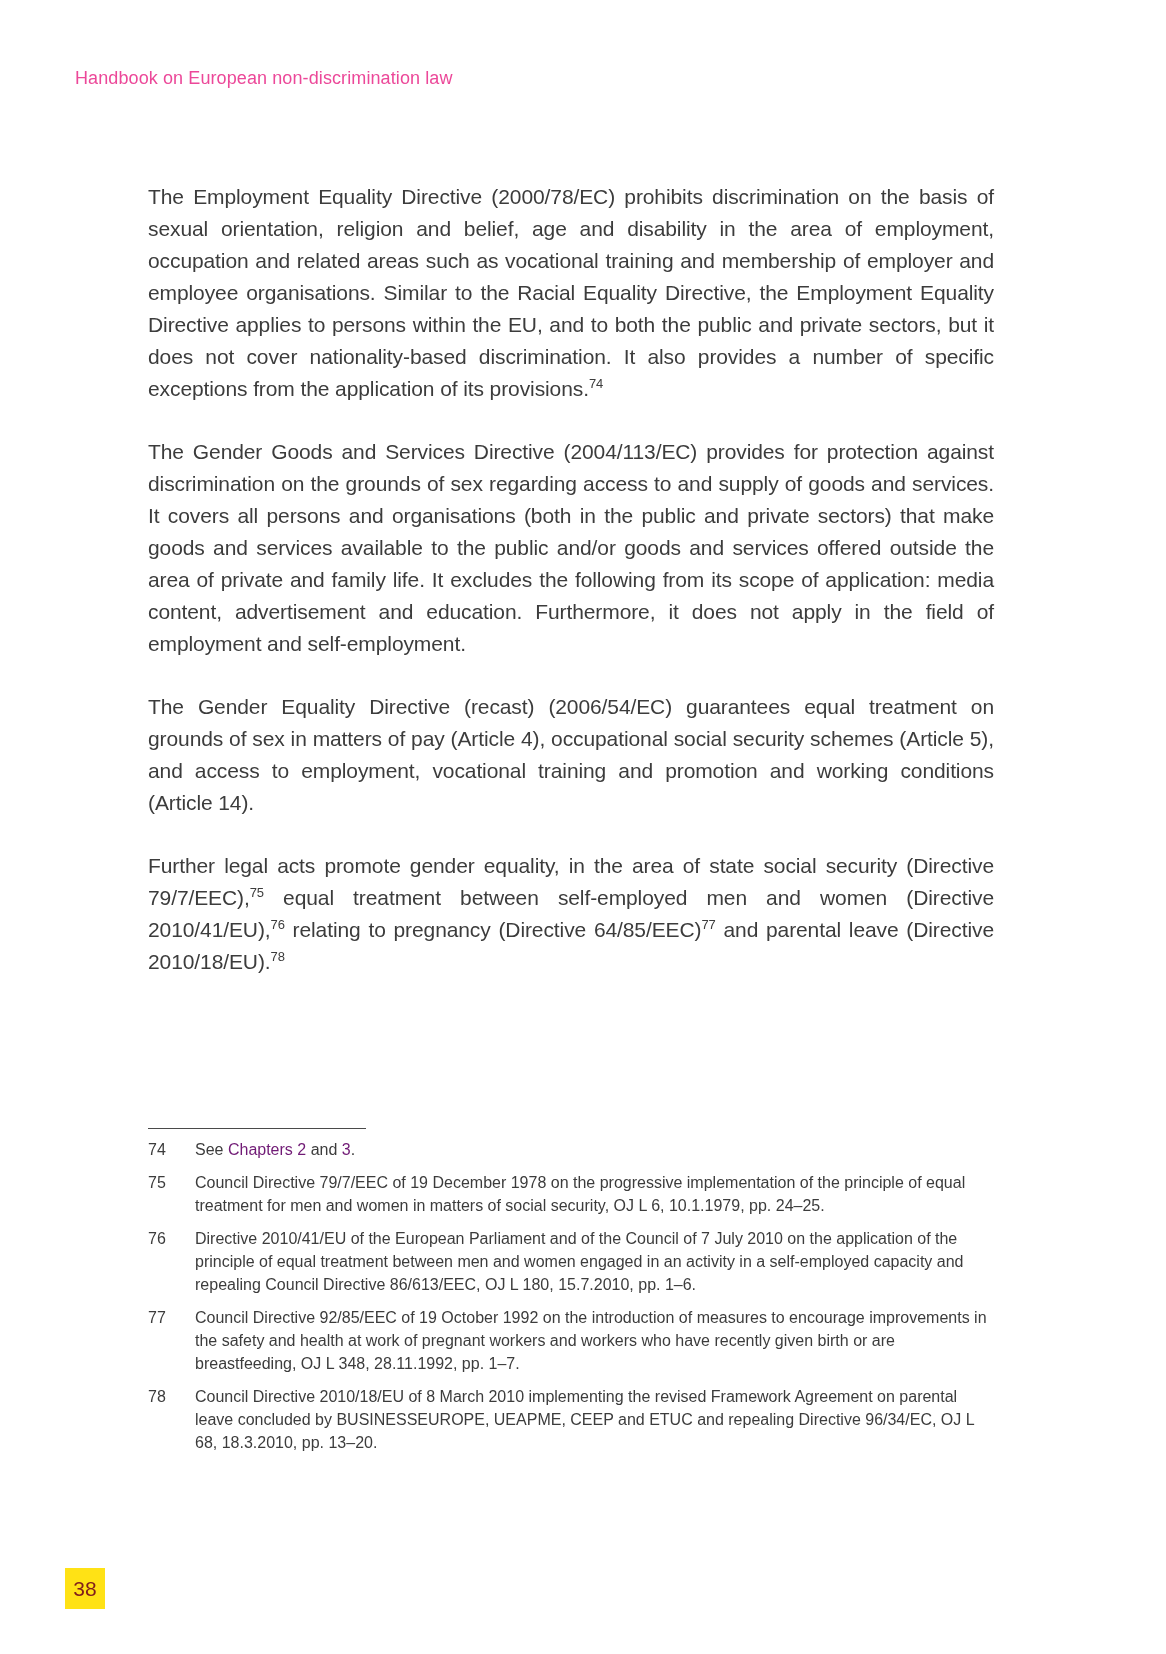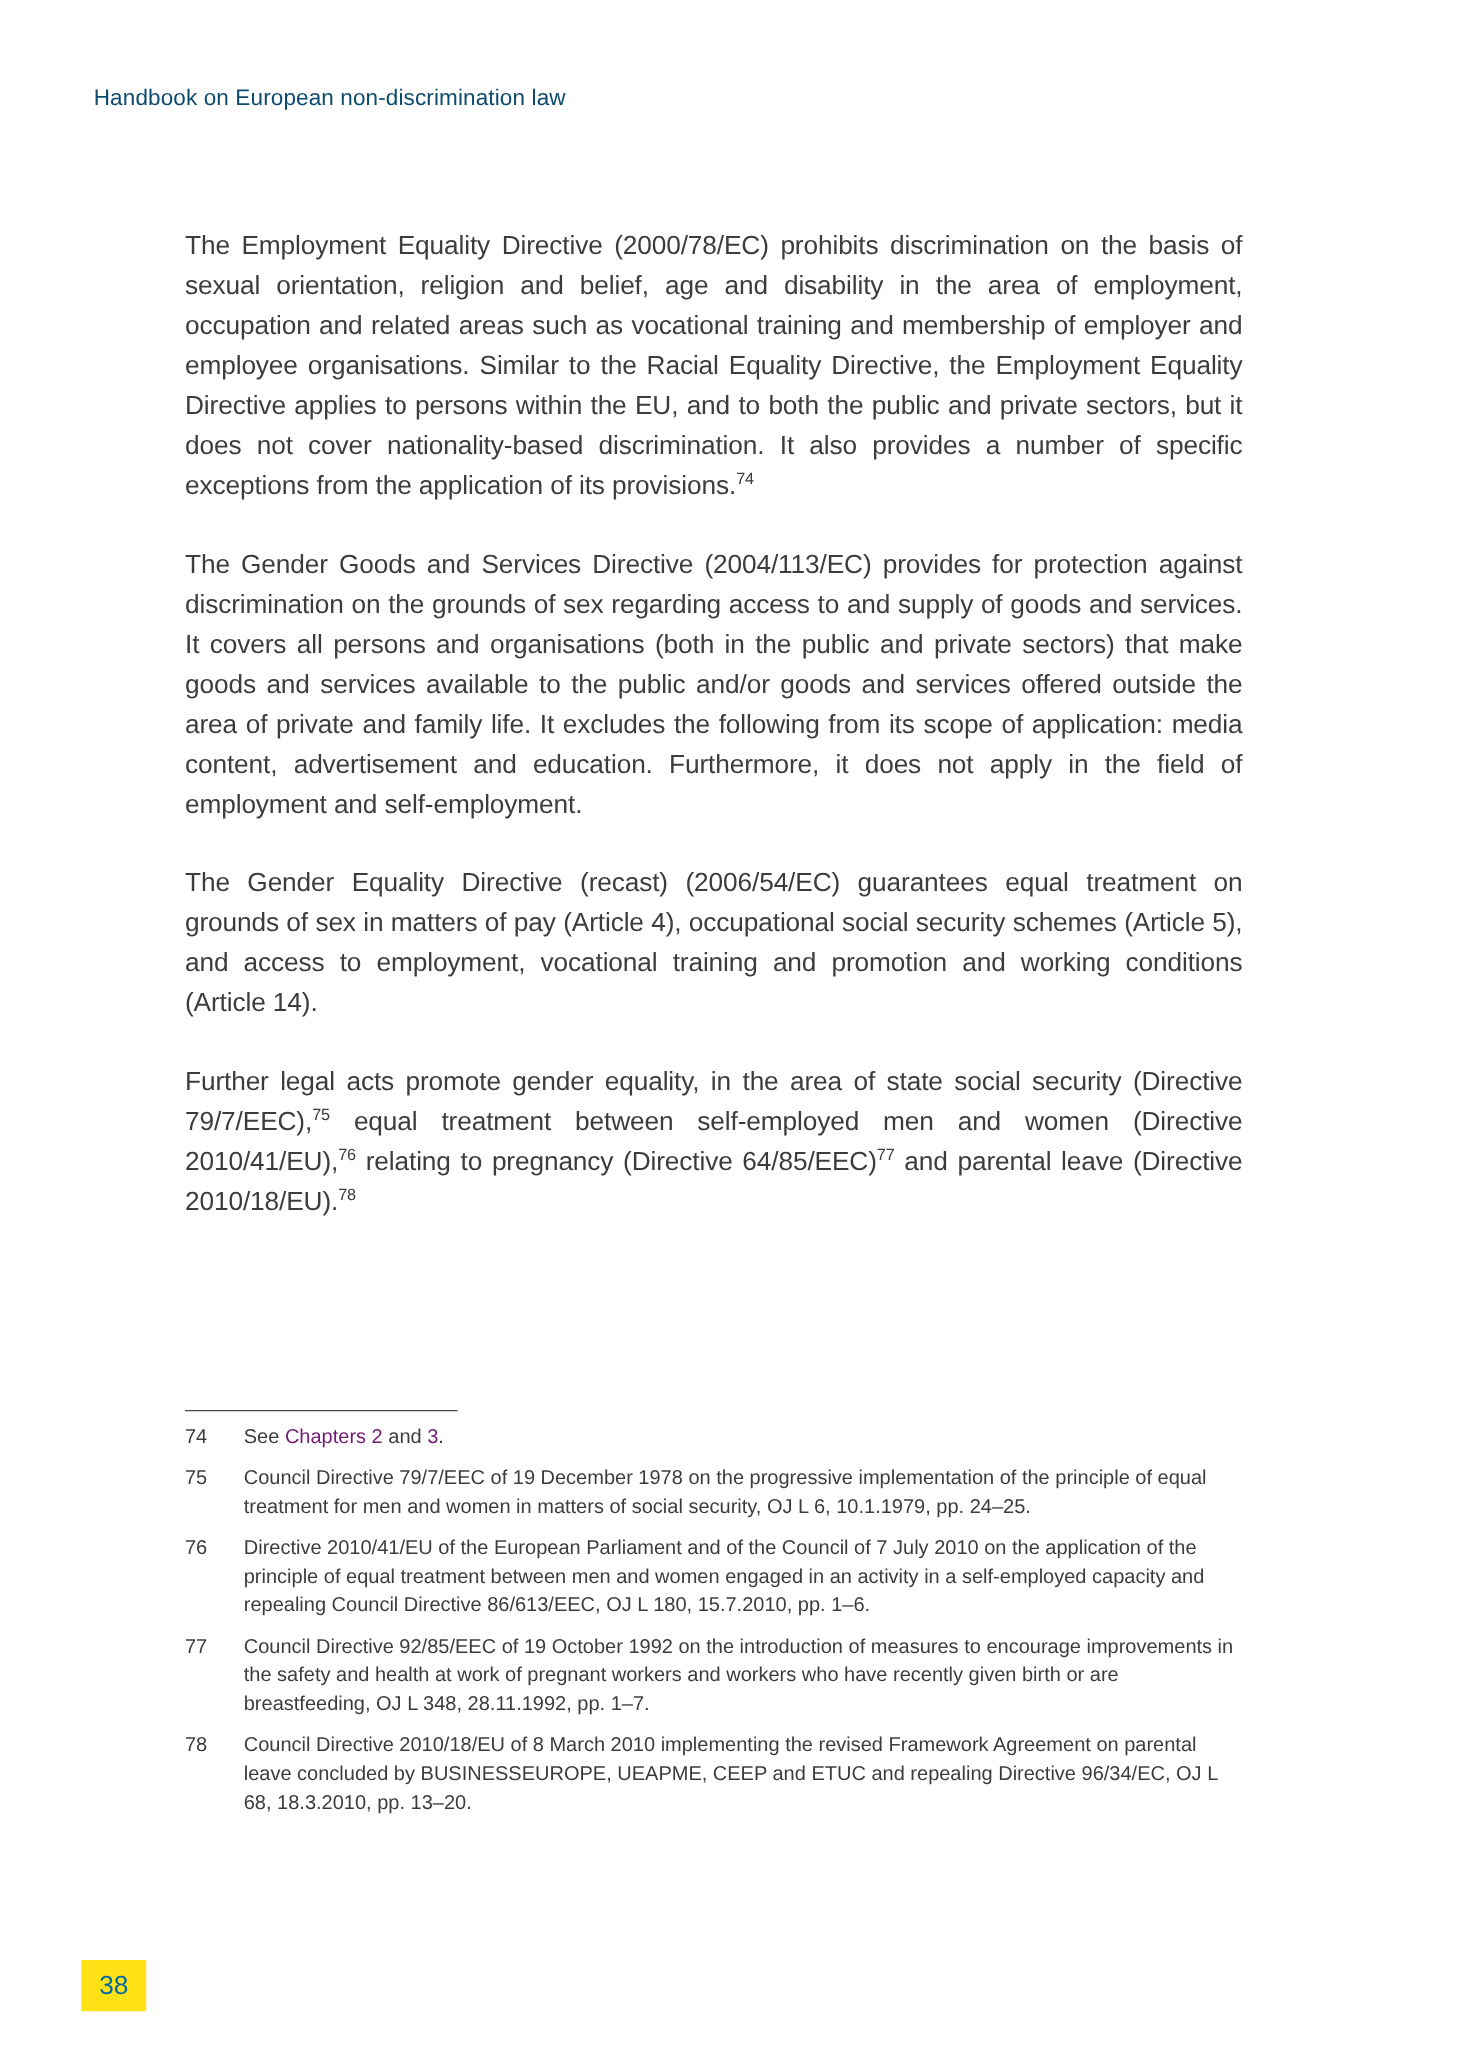--- a/index.html
+++ b/index.html
@@ -12,21 +12,21 @@
     font-family: "Liberation Sans", sans-serif;
     color: #3c3c3c;
     overflow: hidden;
   }
   .running-header {
     position: absolute;
     left: 75px;
     top: 68px;
     font-size: 18px;
     letter-spacing: 0.1px;
-    color: #0c4a6e;
+    color: #ec4899;
   }
   .body-text {
     position: absolute;
     left: 148px;
     top: 181px;
     width: 846px;
   }
   .body-text p {
     margin: 0;
     font-size: 21px;
@@ -69,28 +69,28 @@
   .fn-text { flex: 1 1 auto; }
   .fn-text a {
     color: #701a75;
     text-decoration: none;
     cursor: pointer;
   }
   .page-number {
     position: absolute;
     left: 65px;
     top: 1568px;
-    width: 52px;
+    width: 40px;
     height: 41px;
     background: #ffe215;
     display: flex;
     align-items: center;
     justify-content: center;
     font-size: 21px;
-    color: #0369a1;
+    color: #7f1d1d;
   }
 </style>
 </head>
 <body>
 
 <div class="page">
 
   <div class="running-header">Handbook on European non-discrimination law</div>
 
   <div class="body-text" id="body-text">

